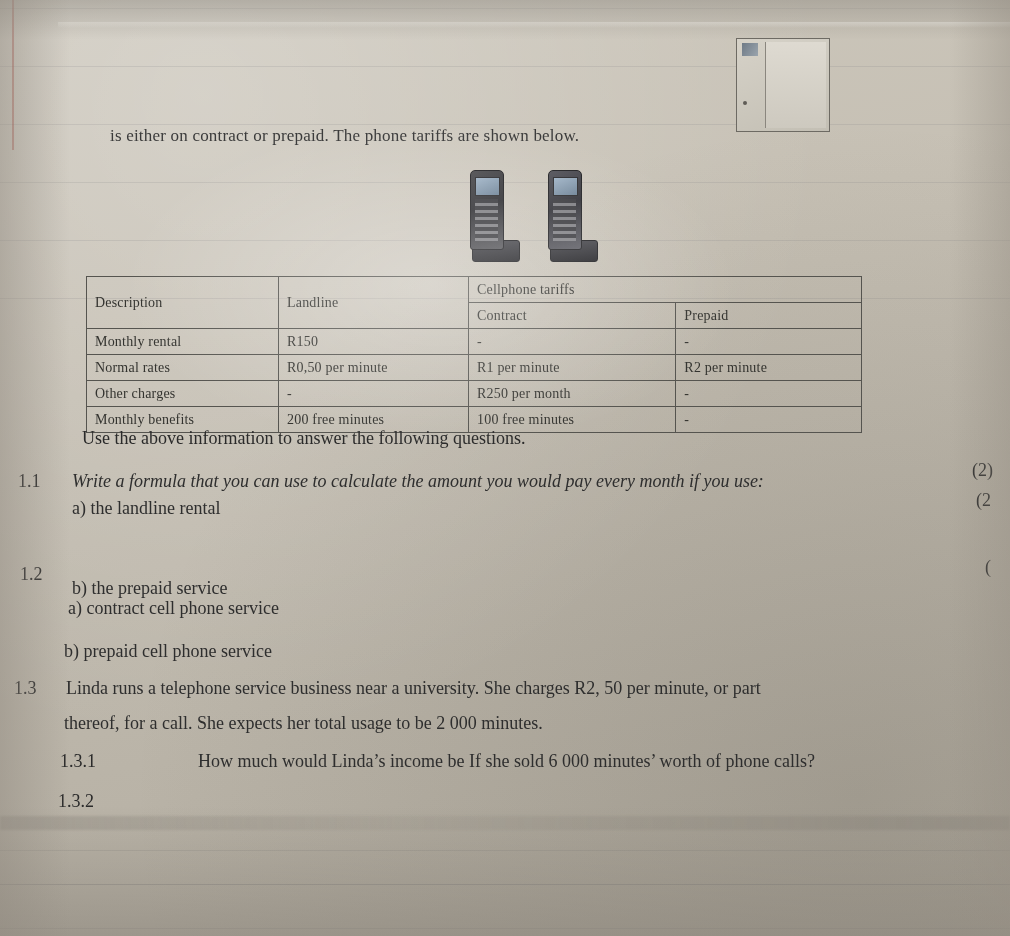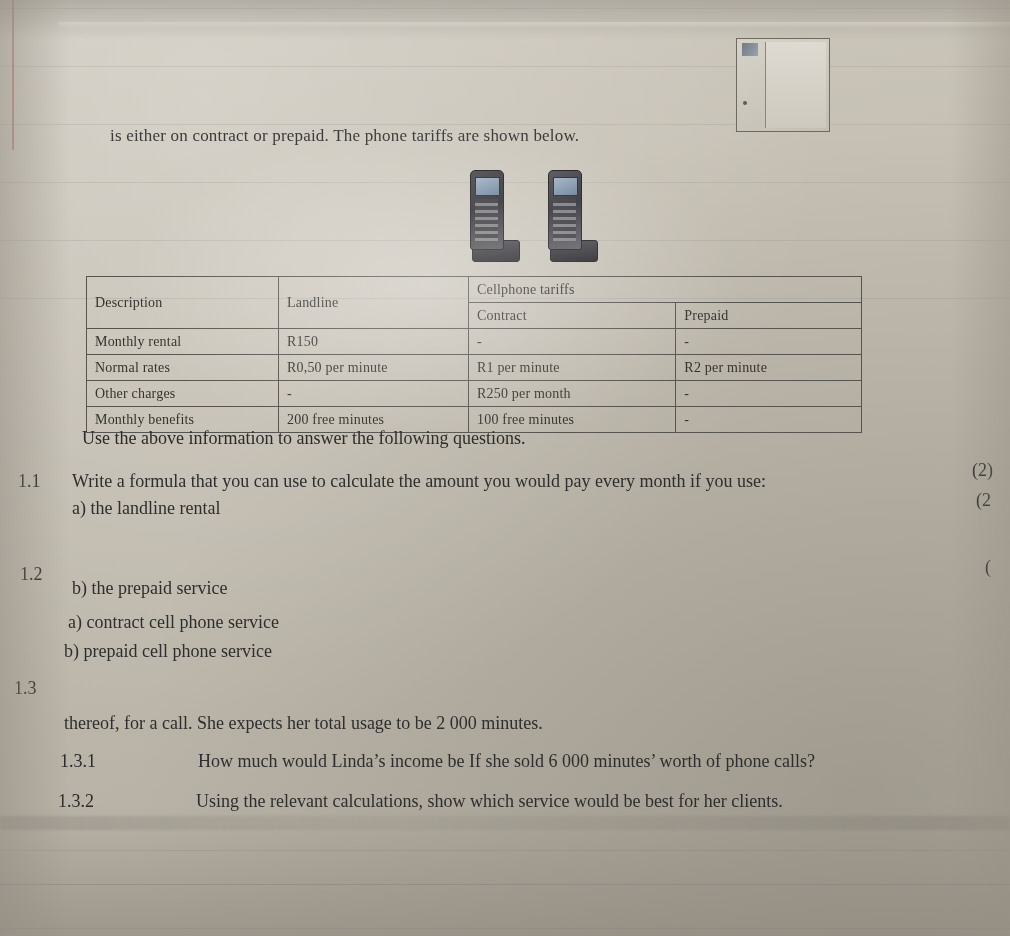--- a/index.html
+++ b/index.html
@@ -275,44 +275,44 @@
         <td>200 free minutes</td>
         <td>100 free minutes</td>
         <td>-</td>
       </tr>
     </tbody>
   </table>
 
   <div class="use-line">Use the above information to answer the following questions.</div>
 
   <div class="qnum" style="left:18px;  top:471px;">1.1</div>
-  <div class="q" style="left:72px;  top:471px;">Write a formula that you can use to calculate the amount you would pay every month if you use:</div>
+  <div class="q" style="left:72px;  top:471px;font-style:italic;">Write a formula that you can use to calculate the amount you would pay every month if you use:</div>
   <div class="marks" style="left:972px; top:460px;">(2)</div>
 
   <div class="q" style="left:72px;  top:498px;">a) the landline rental</div>
   <div class="marks" style="left:976px; top:490px;">(2</div>
 
   <div class="q" style="left:72px;  top:535px;margin-top:43px;">b) the prepaid service</div>
 
   <div class="qnum" style="left:20px;  top:564px;">1.2</div>
   <div class="marks" style="left:985px; top:557px;">(</div>
 
-  <div class="q" style="left:68px;  top:612px;">a) contract cell phone service</div>
+  <div class="q" style="left:68px;  top:598px;">a) contract cell phone service</div>
   <div class="marks" style="left:993px; top:595px;"></div>
 
   <div class="q" style="left:64px;  top:641px;">b) prepaid cell phone service</div>
 
   <div class="qnum" style="left:14px;  top:678px;">1.3</div>
+  <div class="q" style="left:66px;  top:678px;">Linda runs a telephone service business near a university. She charges R2, 50 per minute, or part</div>
   <div class="q" style="left:64px;  top:713px;">thereof, for a call. She expects her total usage to be 2 000 minutes.</div>
 
   <div class="qnum" style="left:60px;  top:751px;">1.3.1</div>
   <div class="q" style="left:198px; top:751px;">How much would Linda’s income be If she sold 6 000 minutes’ worth of phone calls?</div>
 
   <div class="qnum" style="left:58px;  top:791px;">1.3.2</div>
-  <div class="q" style="left:196px; top:791px;">Using the relevant calculations, show which service would be best for her clients.</div>
 
   <div class="smudge"></div>
   <div class="bottom-line" style="top:850px; opacity:.5"></div>
   <div class="bottom-line" style="top:884px;"></div>
   <div class="bottom-line" style="top:928px; opacity:.6"></div>
 
   <div class="glare"></div>
   <div class="shade shade-top"></div>
   <div class="shade shade-bottom"></div>
   <div class="shade shade-left"></div>

